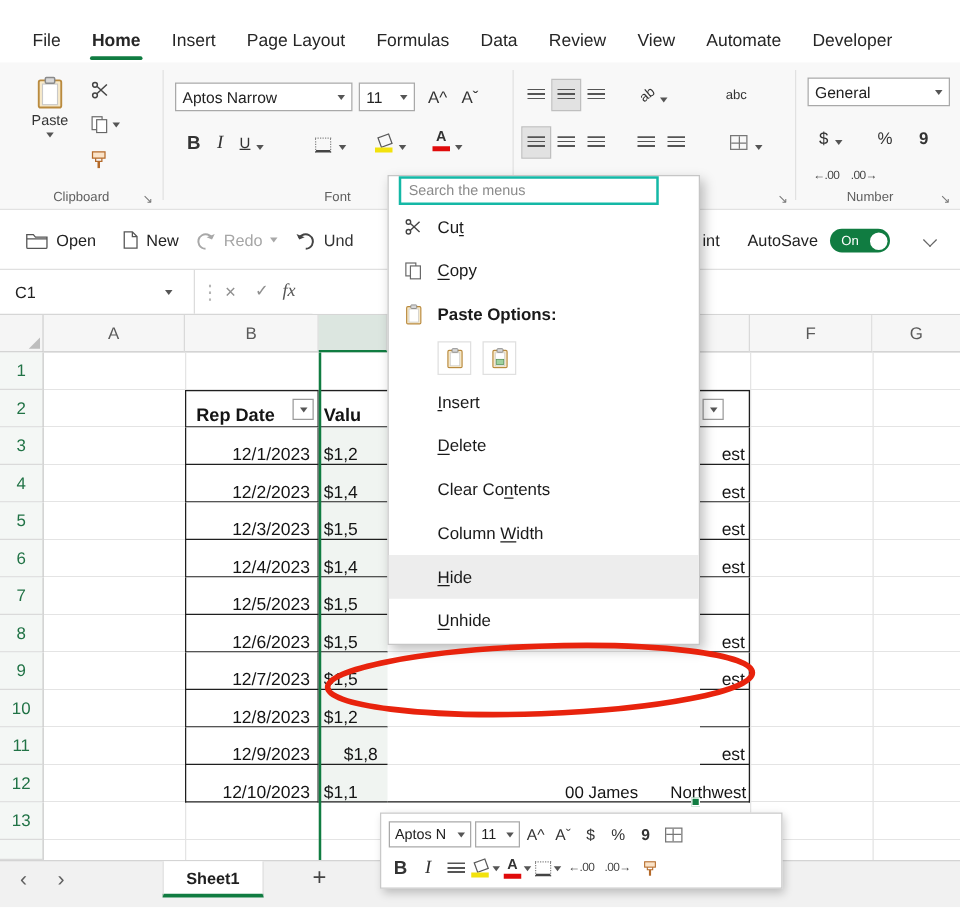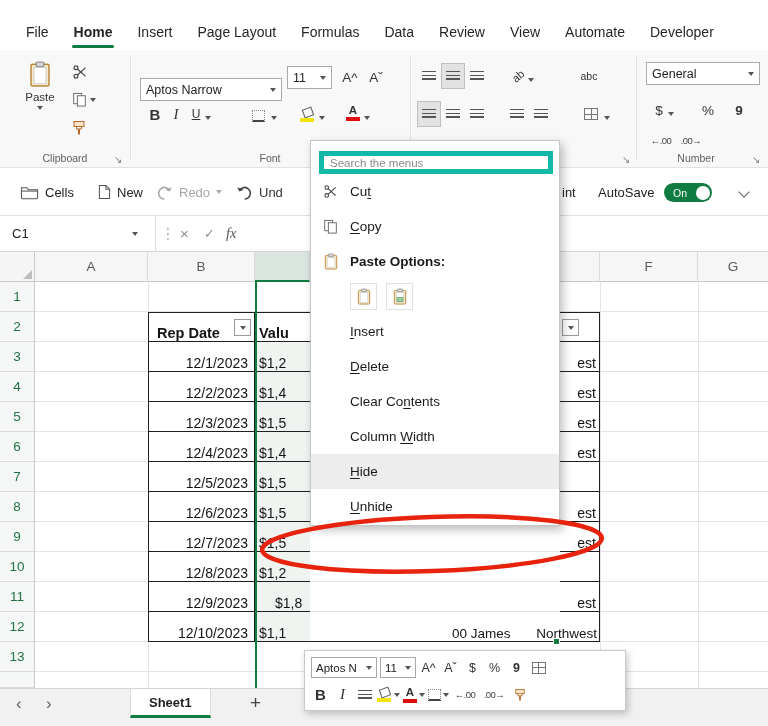--- a/index.html
+++ b/index.html
@@ -98,21 +98,21 @@
   .frag{position:absolute;height:16px;line-height:16px;font-size:13.5px;color:#141414;}
   .frag.right{text-align:right;}
   .selborder{position:absolute;left:255px;top:282px;width:2px;height:406px;background:#107C41;z-index:3;}
   .tblbottom{position:absolute;left:310px;top:641px;width:250px;height:1px;background:#1f1f1f;z-index:2;}
   .fillhandle{position:absolute;left:553px;top:638px;width:7px;height:7px;background:#107C41;
         border:1px solid #fff;z-index:3;}
 
   
   .ctxmenu{position:absolute;left:310px;top:140px;width:250px;background:#fff;
         border:1px solid #c6c6c6;box-shadow:3px 4px 9px rgba(0,0,0,.25);z-index:50;padding-bottom:1px;}
-  .ctxsearch{display:block;width:234px;margin:10px 8px 0 8px;height:23px;border:5px solid #14b8a6;
+  .ctxsearch{display:block;width:208px;margin:0 8px 0 8px;height:23px;border:2px solid #14b8a6;
         font-size:11.5px;padding:0 6px;color:#444;outline:none;
         font-family:"Liberation Sans",sans-serif;}
   .ctxsearch::placeholder{color:#8a8a8a;}
   .mi{height:35px;display:flex;align-items:center;padding:0 10px 0 12px;font-size:13.5px;color:#1a1a1a;}
   .mi.hl{background:#ededed;}
   .mi.bold{font-weight:700;}
   .mi-ic{width:27px;flex:none;display:flex;align-items:center;}
   .mi-lab u{text-underline-offset:2px;}
   .prow{padding-left:39px;gap:9px;}
   .pbtn{width:27px;height:27px;border:1px solid #e0e0e0;background:#fff;
@@ -204,21 +204,21 @@
           <svg width="14" height="16" viewBox="0 0 14 16">
             <rect x="2" y="1.5" width="10" height="5" fill="#fbe3c8" stroke="#b46a2a"></rect>
             <path d="M4.5 6.5 v2.5 h5 v-2.5" fill="none" stroke="#b46a2a"></path>
             <rect x="6" y="9" width="2" height="5.5" fill="#b46a2a"></rect>
           </svg>
         </span>
     </div>
     <div class="grp-label" style="left:0;width:130px">Clipboard</div>
     <div class="launch" style="left:114px">↘</div>
 
-    <div class="combo" style="left:140px;top:28px;width:142px">
+    <div class="combo" style="left:140px;top:16px;width:142px">
       <span>Aptos Narrow</span>
       <span class="dd"></span>
     </div>
     <div class="combo" style="left:287px;top:16px;width:45px">
       <span>11</span>
       <span class="dd"></span>
     </div>
     <div class="fbtn" style="left:338px;top:15px;width:24px;font-size:13.5px">A^</div>
     <div class="fbtn" style="left:364px;top:15px;width:24px;font-size:13.5px">Aˇ</div>
     <div class="fbtn bI" style="left:146px;top:52px;width:18px">B</div>
@@ -304,21 +304,21 @@
   </div>
 
   <div class="qat">
     <div class="qbtn" style="left:20px">
       <span class="ic">
           <svg width="19" height="15" viewBox="0 0 20 15">
             <path d="M1.5 2.5 h5.5 l1.8 2 h9.7 v8.5 a1 1 0 0 1 -1 1 h-15 a1 1 0 0 1 -1 -1 z" fill="#fff" stroke="#555" stroke-width="1.1"></path>
             <path d="M1.5 6 h17" stroke="#555" stroke-width="1.1"></path>
           </svg>
         </span>
-      <span>Cells</span>
+      <span>Open</span>
     </div>
     <div class="qbtn" style="left:98px">
       <span class="ic">
           <svg width="13" height="16" viewBox="0 0 14 17">
             <path d="M1.5 1.5 h7 l4 4 v10 h-11 z" fill="#fff" stroke="#555" stroke-width="1.1"></path>
             <path d="M8.5 1.5 v4 h4" fill="none" stroke="#555" stroke-width="1.1"></path>
           </svg>
         </span>
       <span>New</span>
     </div>

